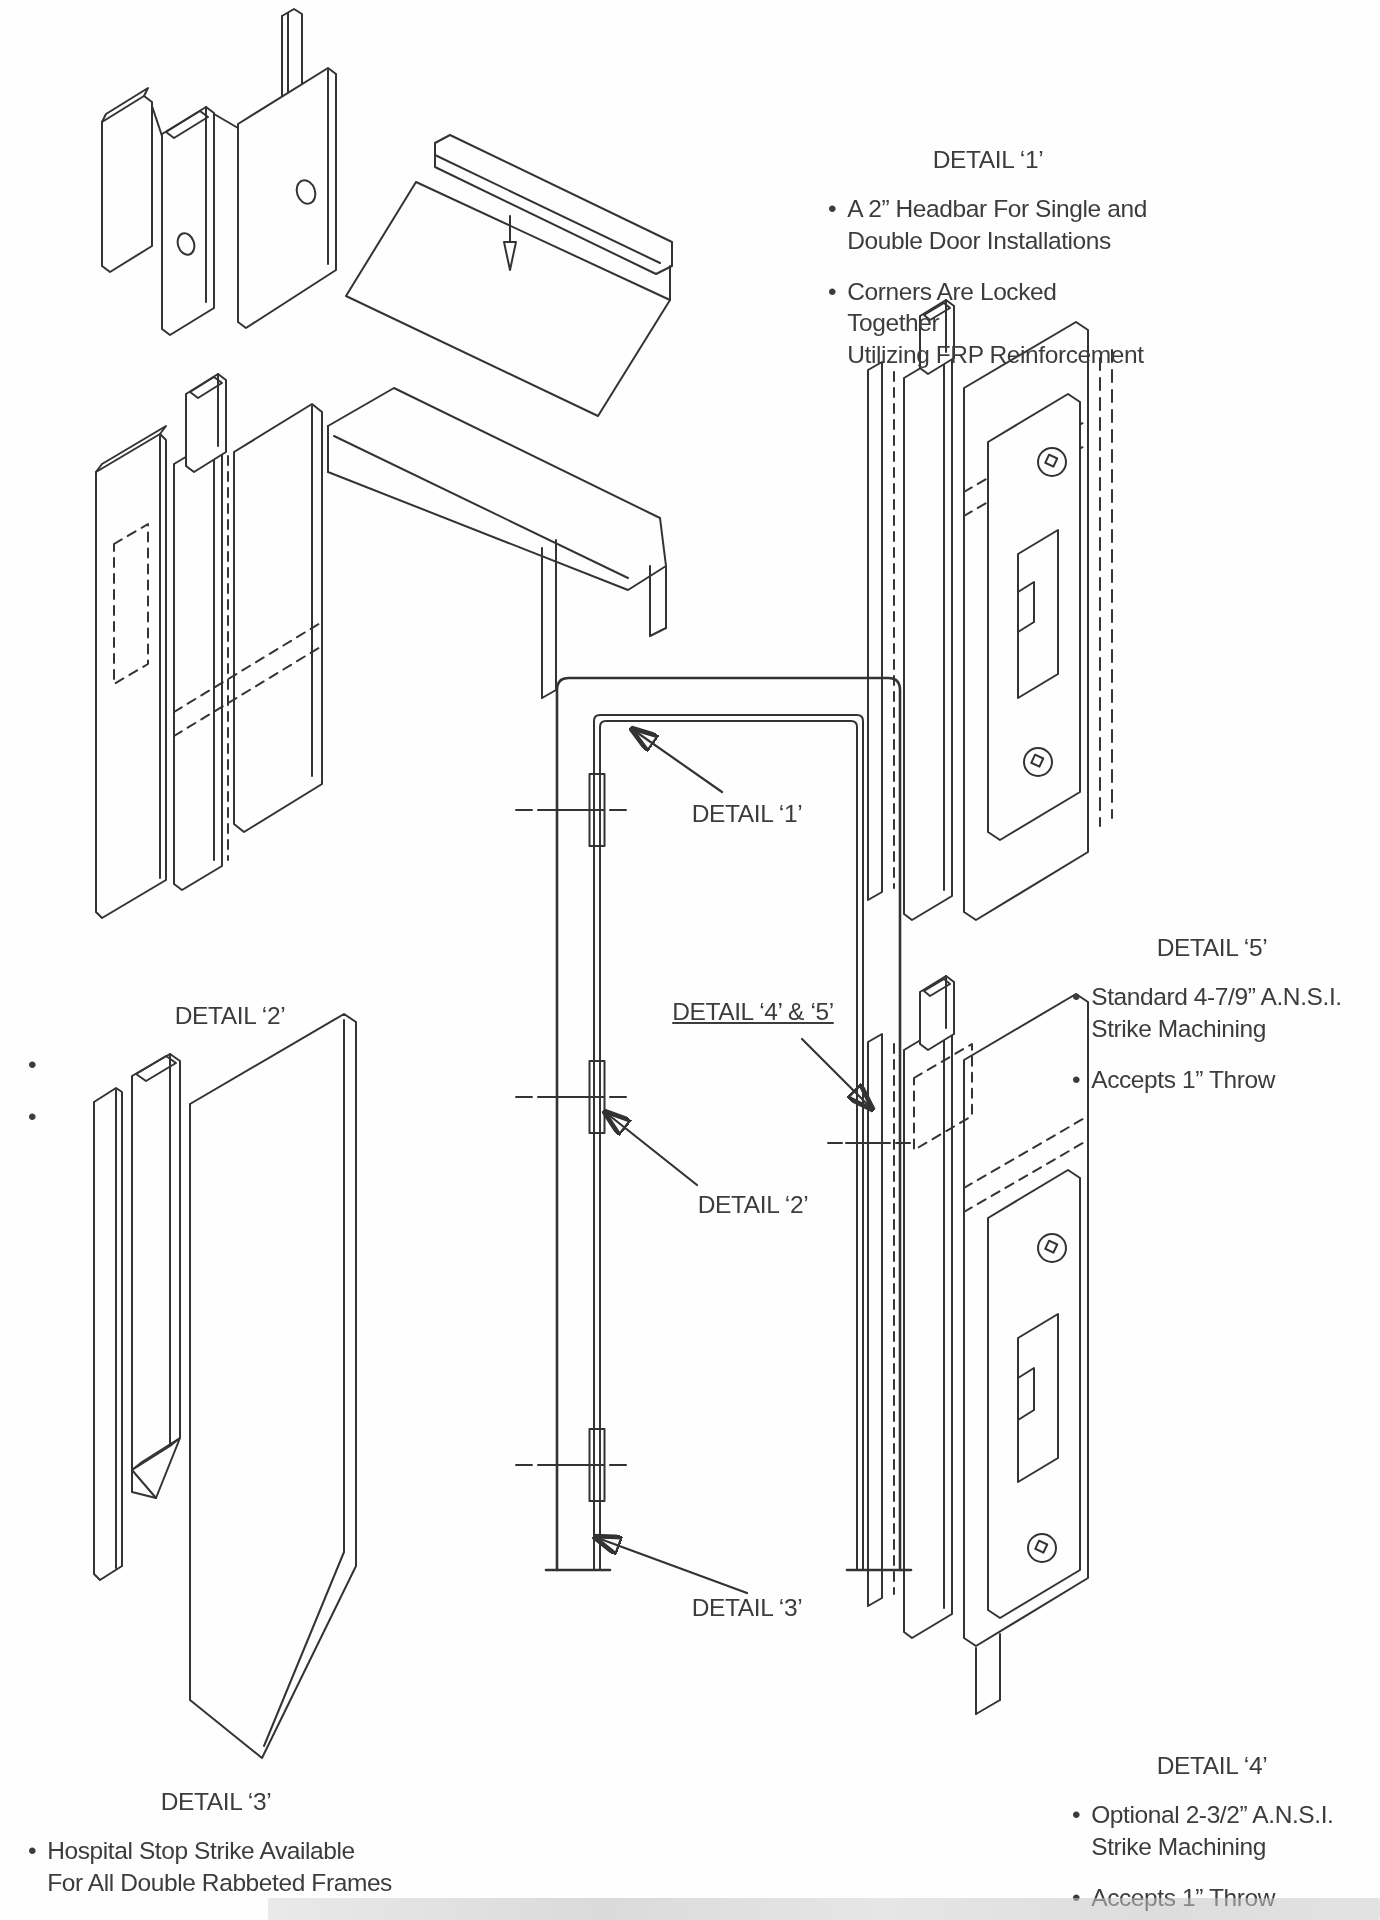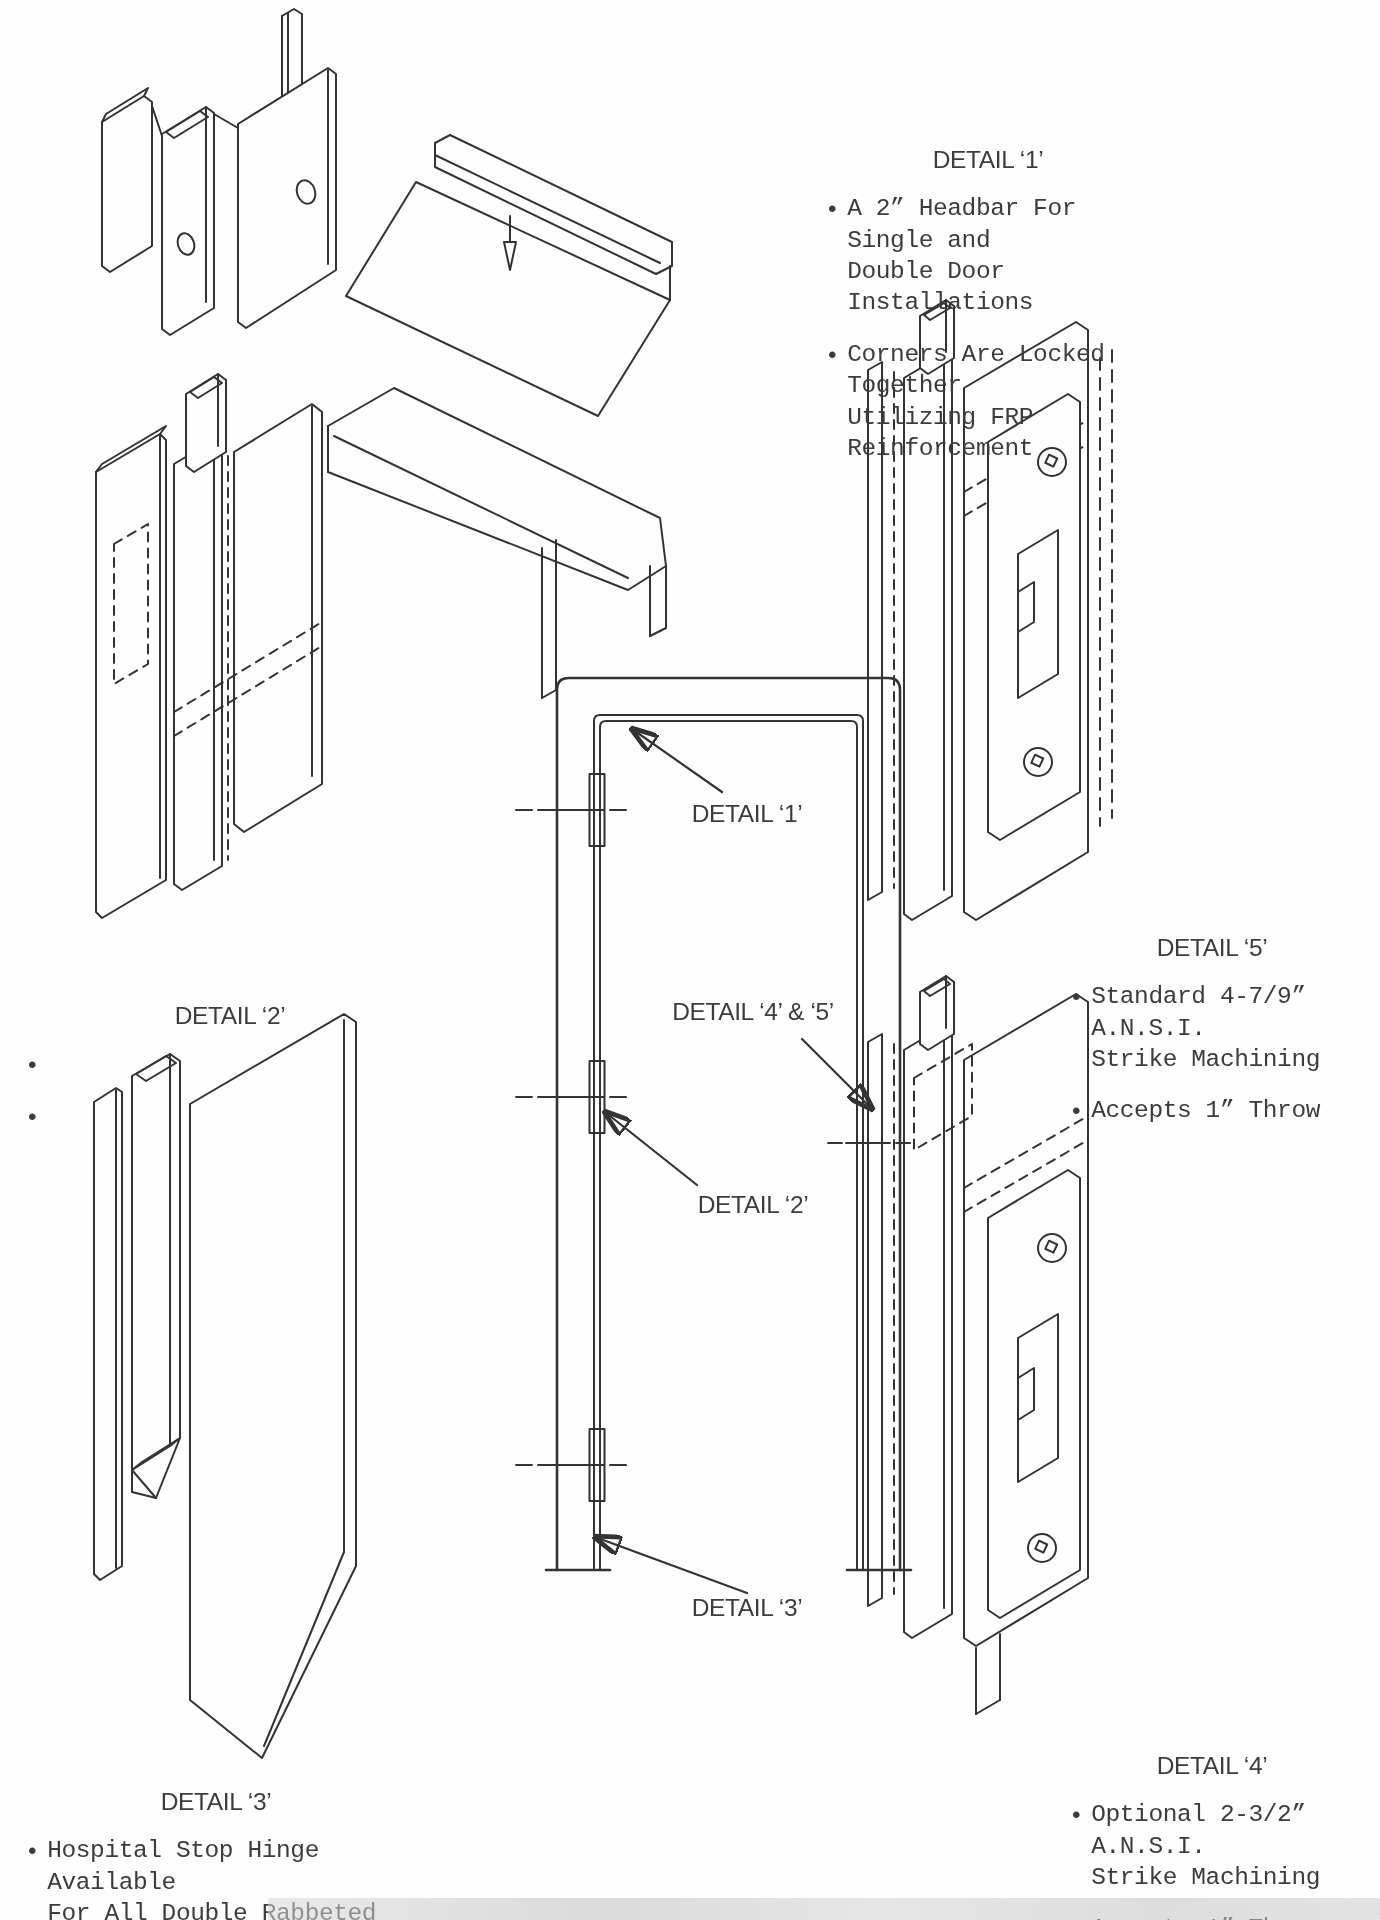--- a/index.html
+++ b/index.html
@@ -11,21 +11,21 @@
   svg path, svg line, svg ellipse, svg circle, svg rect{
     stroke:#333;stroke-width:2;fill:none;stroke-linejoin:round;stroke-linecap:round;
   }
   .facefill{fill:#fefefe;}
   .dash{stroke-dasharray:9 7;}
   .hatch{stroke-dasharray:12 8;}
   .txtblock{position:absolute;font-size:24.5px;letter-spacing:-0.4px;line-height:1.28;}
   .d-title{text-align:center;margin-bottom:18px;white-space:nowrap;}
   .bullet{display:flex;margin-bottom:20px;}
   .dot{flex:0 0 auto;margin-right:11px;}
-  .b-text{white-space:pre-line;font-family:Liberation Mono, monospace;}
+  .b-text{white-space:pre-line;}
   .frame-label{position:absolute;font-size:24.5px;letter-spacing:-0.4px;white-space:nowrap;text-align:center;width:190px;}
   .scanbar{
     position:absolute;left:268px;top:1898px;width:1112px;height:22px;opacity:.55;border-radius:2px;
     background:linear-gradient(90deg,#d8d8d8,#bdbdbd 30%,#d2d2d2 55%,#c2c2c2 80%,#cccccc);
   }
 </style>
 </head>
 <body>
 
 <div class="sheet">
@@ -178,21 +178,21 @@
         <path d="M458 600 L472 600"></path>
     </g>
 
     <path d="M284 249 L194 186" marker-end="url(#ah)" style="stroke-width:2.2"></path>
     <path d="M364 496 L434 566" marker-end="url(#ah)" style="stroke-width:2.2"></path>
     <path d="M259 642 L167 569" marker-end="url(#ah)" style="stroke-width:2.2"></path>
     <path d="M309 1050 L157 994" marker-end="url(#ah)" style="stroke-width:2.2"></path>
   </svg>
 
   <div class="frame-label" style="left:652px;top:800px;">DETAIL ‘1’</div>
-  <div class="frame-label" style="left:658px;top:998px;">DETAIL ‘4’ &amp; ‘5’</div>
+  <div class="frame-label" style="left:658px;top:998px;text-decoration:underline;">DETAIL ‘4’ &amp; ‘5’</div>
   <div class="frame-label" style="left:658px;top:1191px;">DETAIL ‘2’</div>
   <div class="frame-label" style="left:652px;top:1594px;">DETAIL ‘3’</div>
 
   <div class="txtblock" style="left:828px;top:144px;width:320px;">
     <div class="d-title">DETAIL ‘1’</div>
     <div class="bullet">
       <span class="dot">•</span>
       <span class="b-text">A 2” Headbar For Single and
 Double Door Installations</span>
     </div>
@@ -210,21 +210,21 @@
     </div>
     <div class="bullet">
       <span class="dot">•</span>
     </div>
   </div>
 
   <div class="txtblock" style="left:28px;top:1786px;width:376px;">
     <div class="d-title">DETAIL ‘3’</div>
     <div class="bullet">
       <span class="dot">•</span>
-      <span class="b-text">Hospital Stop Hinge Available
+      <span class="b-text">Hospital Stop Strike Available
 For All Double Rabbeted Frames</span>
     </div>
   </div>
 
   <div class="txtblock" style="left:1072px;top:932px;width:280px;">
     <div class="d-title">DETAIL ‘5’</div>
     <div class="bullet">
       <span class="dot">•</span>
       <span class="b-text">Standard 4-7/9” A.N.S.I.
 Strike Machining</span>

